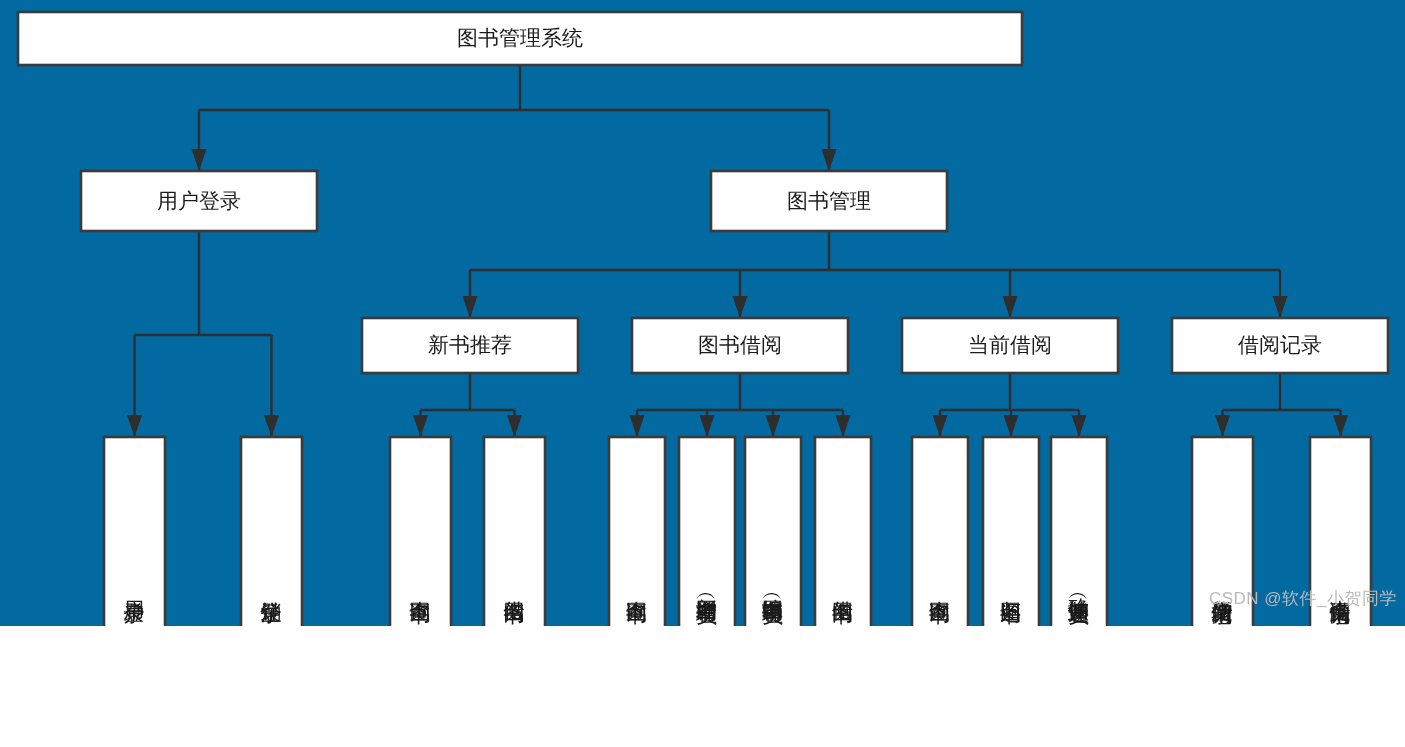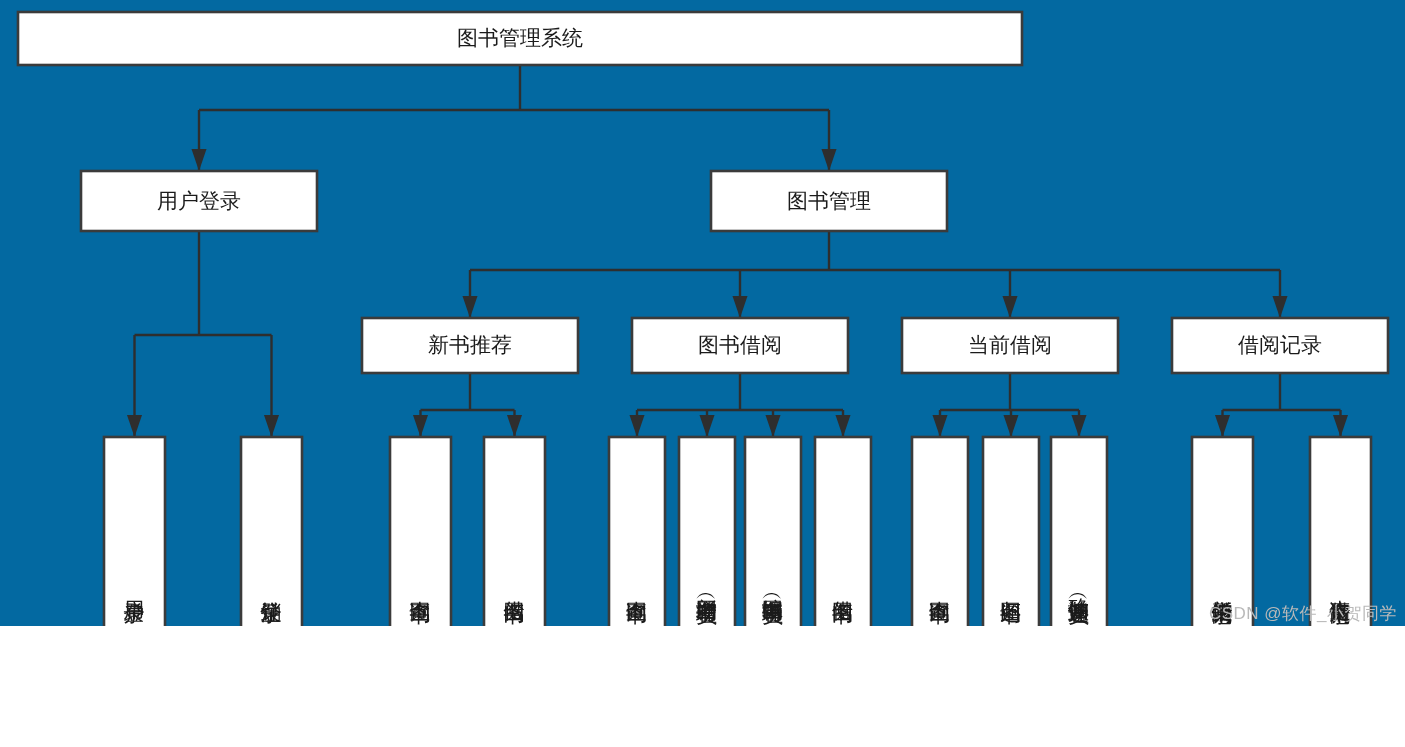--- a/index.html
+++ b/index.html
@@ -49,21 +49,21 @@
     fill: none;
     stroke-linecap: butt;
   }
   .arrow-head {
     fill: #2e2e2e;
     stroke: none;
   }
   .watermark {
     position: absolute;
     right: 8px;
-    bottom: 1px;
+    bottom: 16px;
     font-family: "Liberation Sans", "DejaVu Sans", sans-serif;
     font-size: 17px;
     color: #b9b9b9;
     letter-spacing: 0.5px;
     white-space: nowrap;
     user-select: none;
   }
 </style>
 </head>
 <body>

